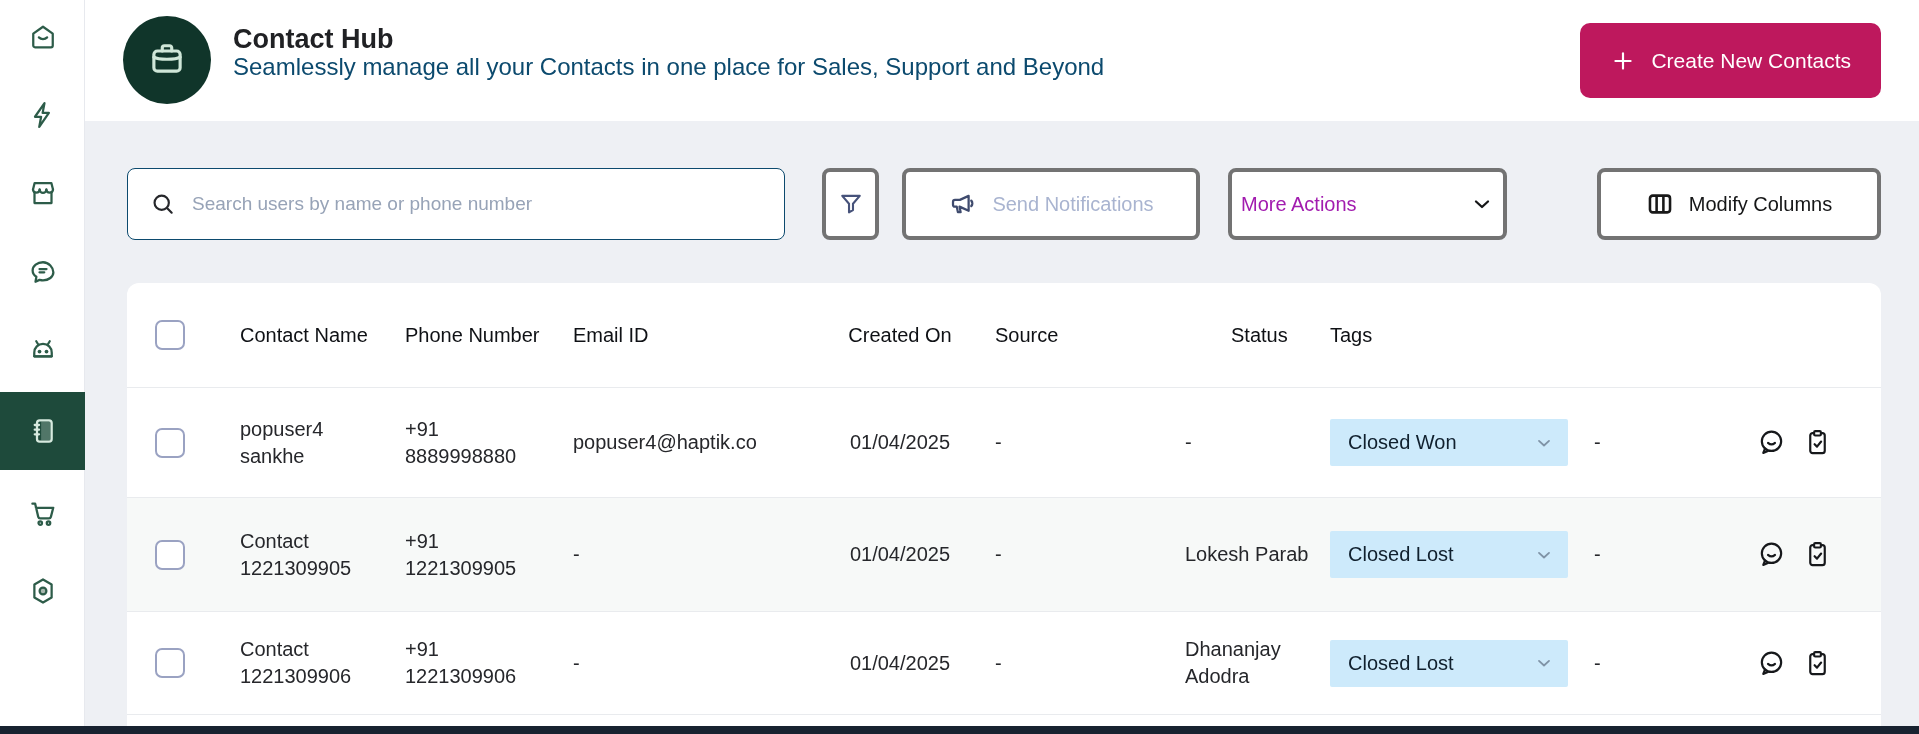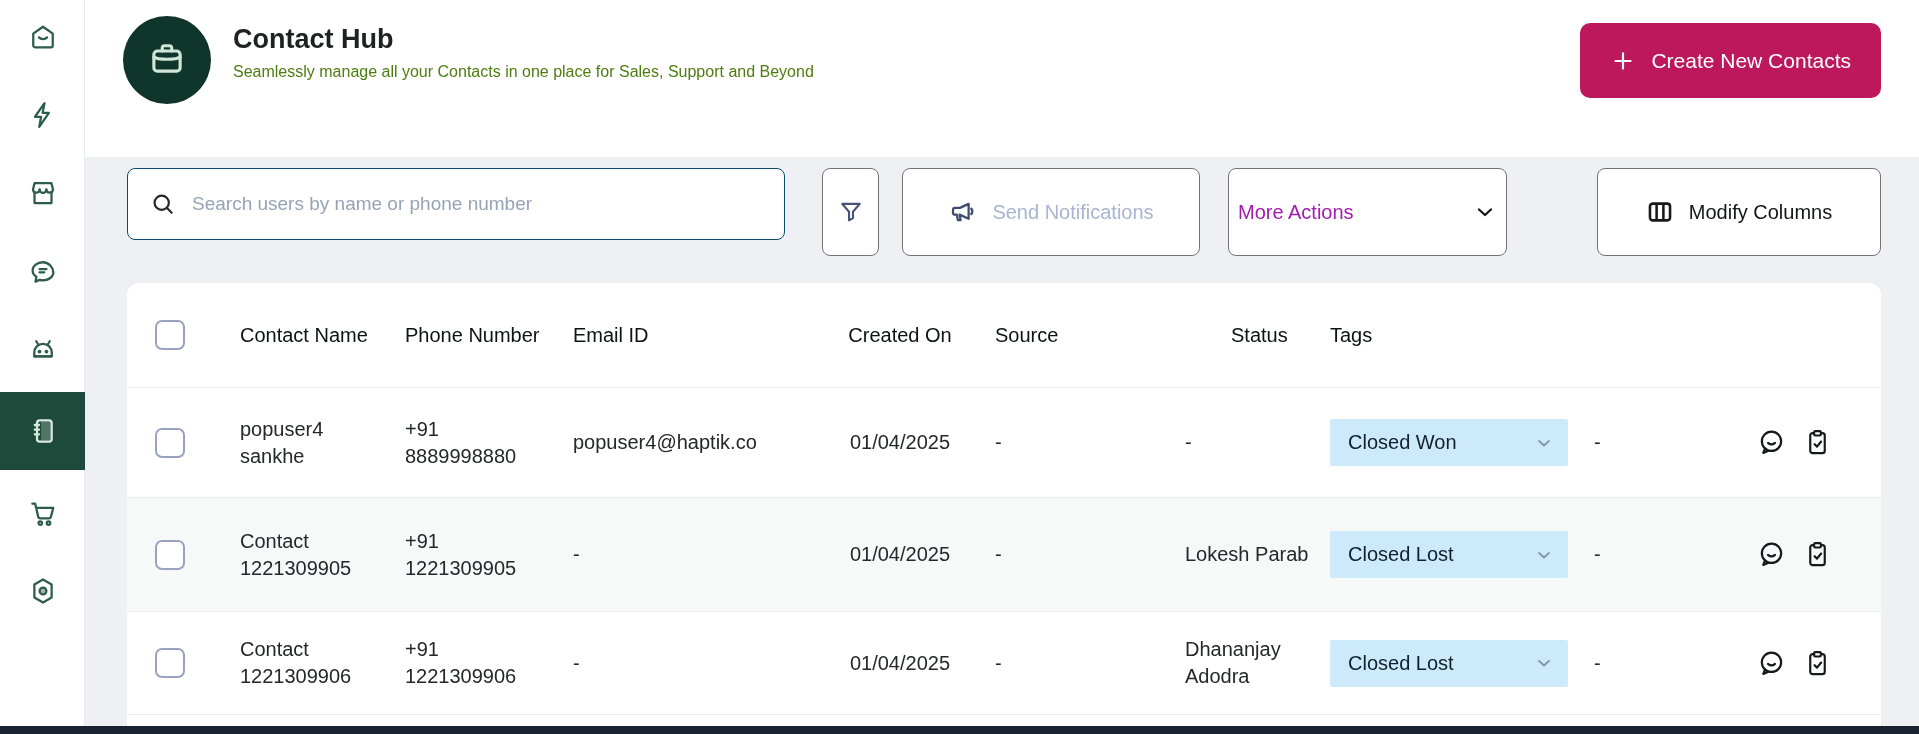--- a/index.html
+++ b/index.html
@@ -8,35 +8,35 @@
 
   
   .sidebar { position:absolute; left:0; top:0; width:85px; height:734px; background:#ffffff;
              border-right:1px solid #e7e9ee; z-index:5; }
   .side-item { position:absolute; left:0; width:85px; height:58px; display:flex;
                align-items:center; justify-content:center; cursor:pointer; }
   .side-item.active { height:78px; background:#1e4a3b; }
   .side-item svg { display:block; }
 
   
-  .header-band { position:absolute; left:85px; top:0; width:1834px; height:157px; background:#ffffff; }
+  .header-band { position:absolute; left:85px; top:0; width:1834px; height:121px; background:#ffffff; }
   .avatar-circle { position:absolute; left:38px; top:16px; width:88px; height:88px; border-radius:50%;
                    background:#10352a; display:flex; align-items:center; justify-content:center; }
   .page-title { position:absolute; left:148px; top:24px; font-size:27px; font-weight:bold; color:#202124; }
-  .page-subtitle { position:absolute; left:148px; top:63px; font-size:16px; color:#4d7c0f; }
+  .page-subtitle { position:absolute; left:148px; top:53px; font-size:24px; color:#0c4a6e; }
   .create-btn { position:absolute; right:38px; top:23px; height:75px; padding:0 30px; background:#be185d;
                 border:none; border-radius:10px; color:#ffffff; font-size:21px; font-family:inherit;
                 display:flex; align-items:center; gap:15px; cursor:pointer; }
 
   
   .search-box { position:absolute; left:127px; top:168px; width:658px; height:72px; background:#fff;
                 border:1px solid #0c4a6e; border-radius:8px; display:flex; align-items:center; padding:0 22px; gap:16px; }
   .search-box input { border:none; outline:none; flex:1; font-size:19px; font-family:inherit; color:#1f2937; background:transparent; }
   .search-box input::placeholder { color:#97a3b7; }
-  .tool-btn { position:absolute; top:168px; height:88px; background:#fff; border:1px solid #737373;
+  .tool-btn { position:absolute; top:168px; height:72px; background:#fff; border:4px solid #737373;
               border-radius:8px; display:flex; align-items:center; justify-content:center; cursor:pointer; font-family:inherit; }
   .filter-btn { left:822px; width:57px; }
   .send-btn { left:902px; width:298px; gap:14px; font-size:20px; color:#a9b4d0; }
   .more-btn { left:1228px; width:279px; justify-content:space-between; padding:0 9px; font-size:20px; color:#a21caf; }
   .modify-btn { left:1597px; width:284px; gap:15px; font-size:20px; color:#151617; }
 
   
   .card { position:absolute; left:127px; top:283px; width:1754px; height:451px; background:#fff;
           border-radius:12px 12px 0 0; overflow:hidden; }
   .tgrid { display:grid; grid-template-columns:113px 165px 168px 232px 190px 190px 145px 250px 103px 198px;

